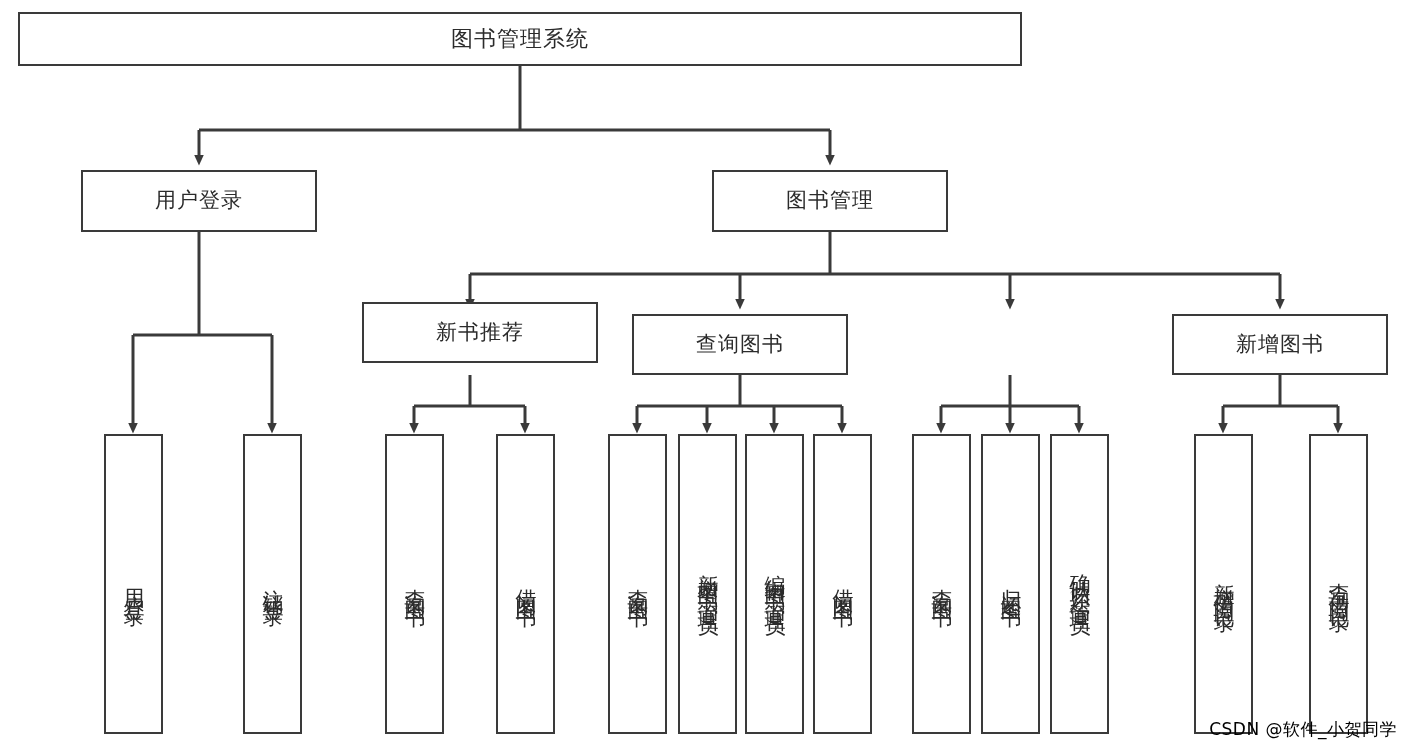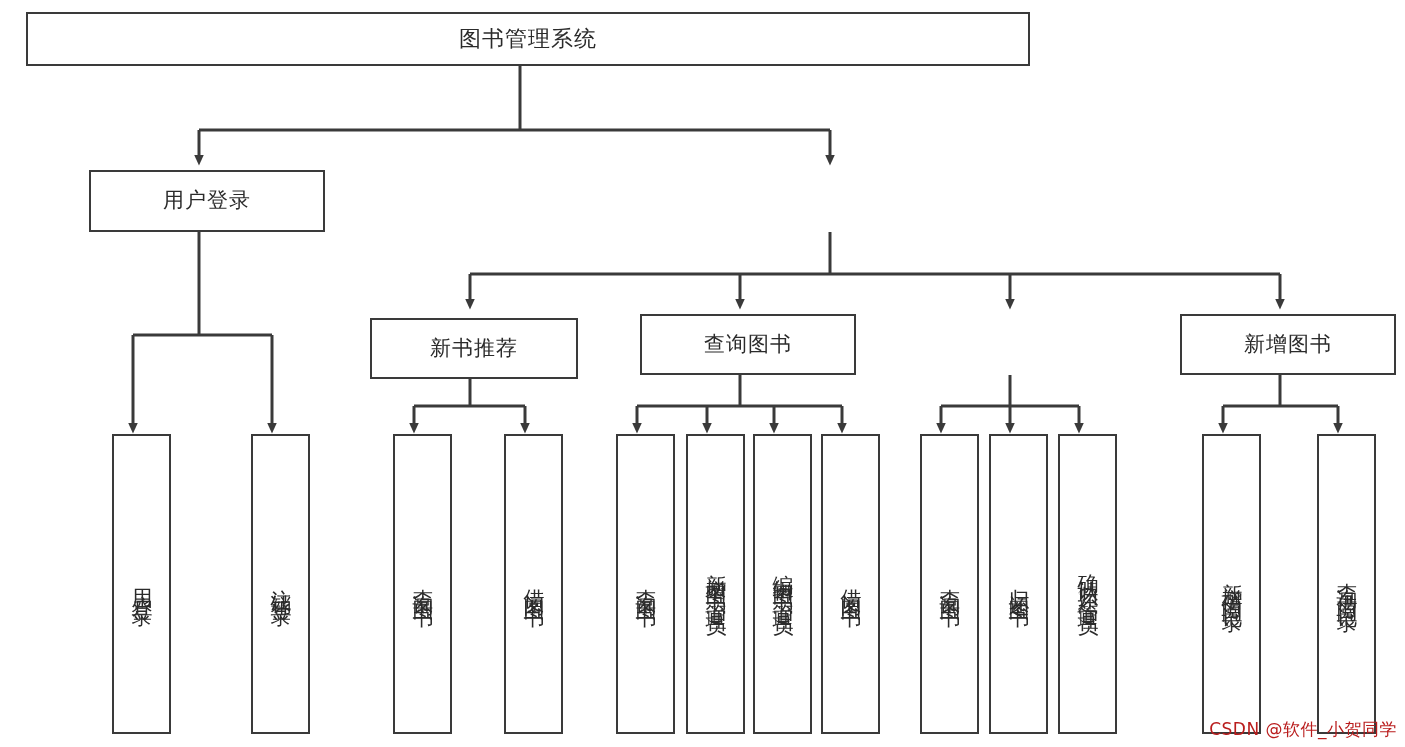--- a/index.html
+++ b/index.html
@@ -2,28 +2,28 @@
 <html><head>
 <meta charset="utf-8">
 <style>
   html,body{margin:0;padding:0;background:#ffffff;}
   body{width:1405px;height:747px;overflow:hidden;
        font-family:"DejaVu Sans","Liberation Sans",sans-serif;}
   #stage{position:relative;width:1405px;height:747px;background:#fff;}
   svg#wires{position:absolute;left:0;top:0;width:1405px;height:747px;}
   .node{position:absolute;box-sizing:border-box;background:#ffffff;
         border:2.5px solid #3a3a3a;display:flex;align-items:center;
-        justify-content:center;overflow:hidden;margin-left:8px;}
+        justify-content:center;overflow:hidden;}
   .node .lbl{color:#2b2b2b;line-height:1.12;text-align:center;white-space:nowrap;}
   .h-node .lbl{font-size:21px;letter-spacing:1px;}
   .root .lbl{font-size:22px;letter-spacing:1px;}
   
   .leaf .lbl{writing-mode:vertical-rl;text-orientation:upright;
              font-size:21px;letter-spacing:6px;line-height:1;}
-  .wm{position:absolute;right:8px;bottom:6px;color:#b91c1c;font-size:17px;
+  .wm{position:absolute;right:8px;bottom:6px;color:#000000;font-size:17px;
       letter-spacing:.5px;white-space:nowrap;}
 </style>
 </head>
 <body>
 
 <div id="stage">
 
   <svg id="wires" viewBox="0 0 1405 747" xmlns="http://www.w3.org/2000/svg">
     <defs>
       <marker id="arw" markerWidth="12" markerHeight="12" refX="1.5" refY="5" orient="auto" markerUnits="userSpaceOnUse">
@@ -74,22 +74,25 @@
     </g>
   </svg>
 
   <div class="node root" style="left:18px;top:12px;width:1004px;height:54px;">
     <span class="lbl">图书管理系统</span>
   </div>
 
   <div class="node h-node" style="left:81px;top:170px;width:236px;height:62px;">
     <span class="lbl">用户登录</span>
   </div>
+  <div class="node h-node" style="left:712px;top:170px;width:236px;height:62px;">
+    <span class="lbl">图书管理</span>
+  </div>
 
-  <div class="node h-node" style="left:362px;top:318px;width:208px;height:61px;">
+  <div class="node h-node" style="left:362px;top:302px;width:236px;height:61px;">
     <span class="lbl">新书推荐</span>
   </div>
   <div class="node h-node" style="left:632px;top:314px;width:216px;height:61px;">
     <span class="lbl">查询图书</span>
   </div>
   <div class="node h-node" style="left:1172px;top:314px;width:216px;height:61px;">
     <span class="lbl">新增图书</span>
   </div>
 
   <div class="node leaf" style="left:104px;top:434px;width:59px;height:300px;">

